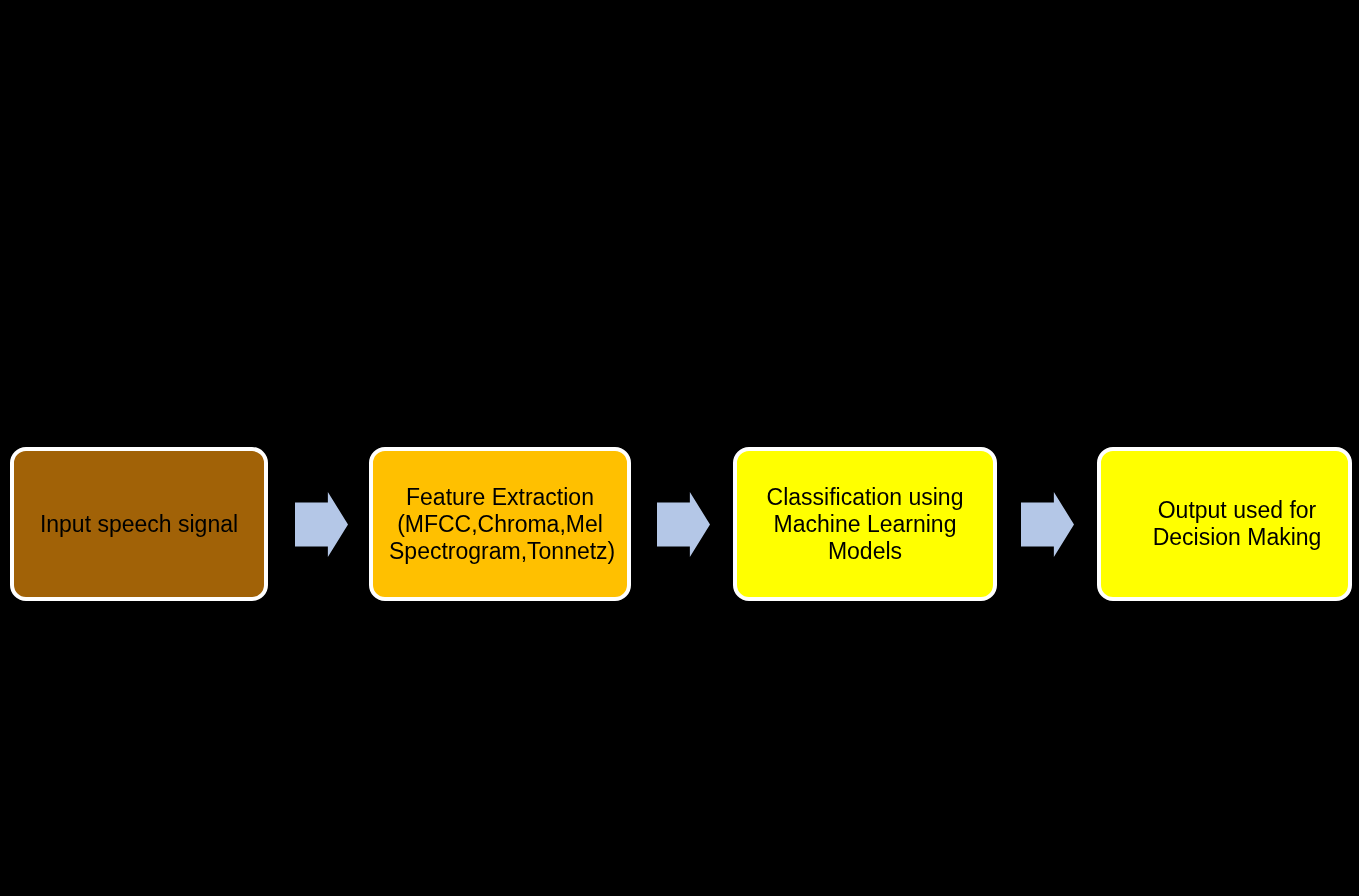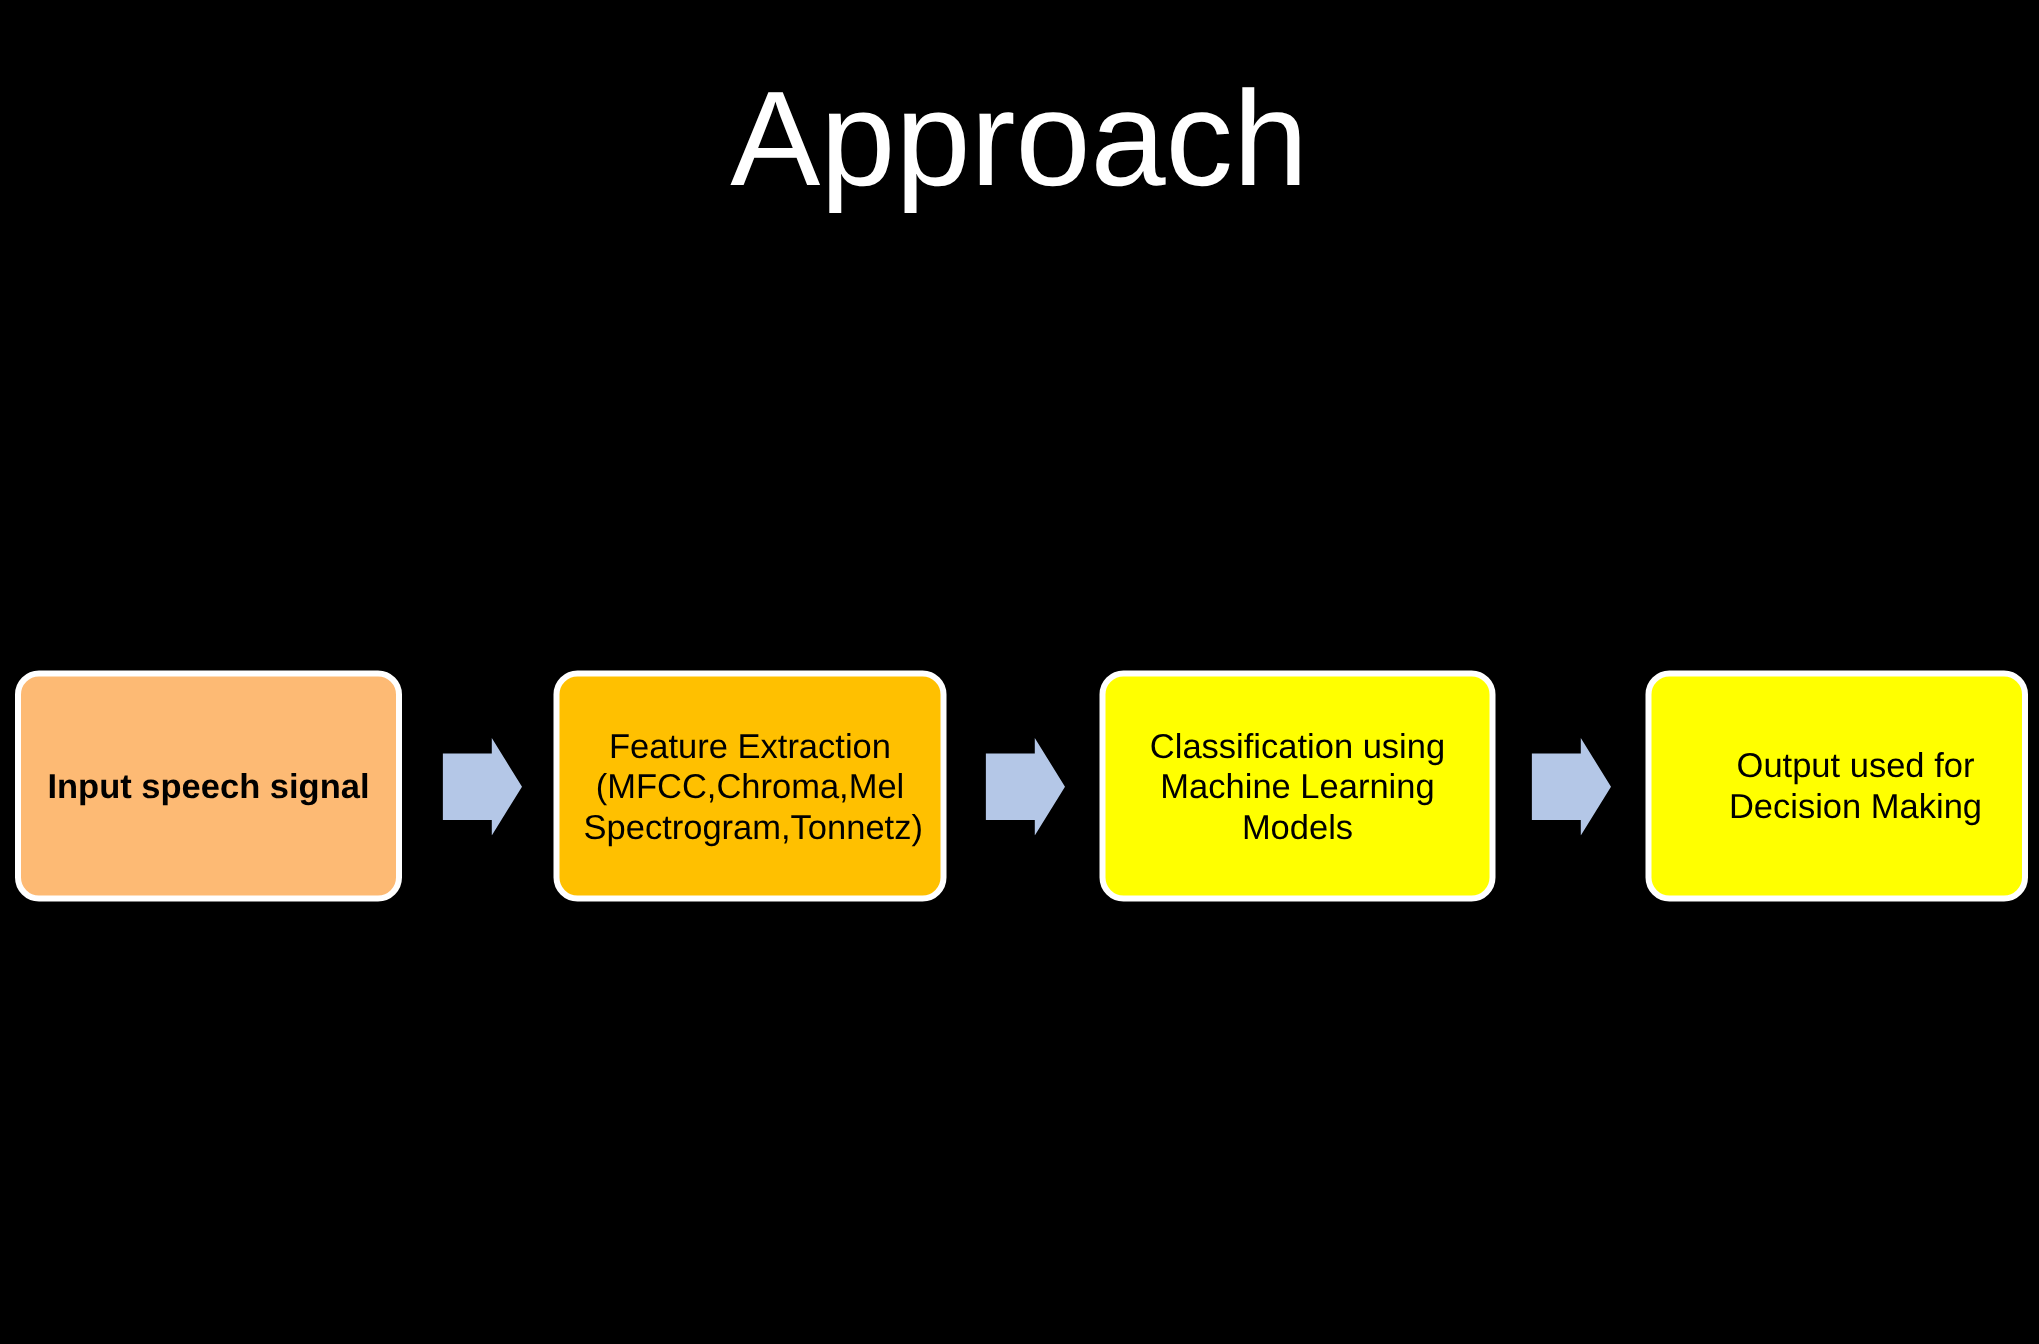--- a/index.html
+++ b/index.html
@@ -59,23 +59,22 @@
   }
   .arrow-1 { left: 295px; }
   .arrow-2 { left: 657px; }
   .arrow-3 { left: 1021px; }
 </style>
 </head>
 <body>
 
 <div class="slide">
 
-  <div class="slide-title">Approach</div>
 
-  <div class="flow-step box-1" style="background-color: #fdba74; font-weight: bold;">
+  <div class="flow-step box-1" style="background-color: #a16207;">
     <span class="step-label">Input speech signal</span>
   </div>
 
   <div class="flow-arrow arrow-1" style="background-color: rgb(180, 199, 231);"></div>
 
   <div class="flow-step box-2" style="background-color: rgb(255, 192, 0);">
     <span class="step-label">Feature Extraction (MFCC,Chroma,Mel Spectrogram,Tonnetz)</span>
   </div>
 
   <div class="flow-arrow arrow-2" style="background-color: rgb(180, 199, 231);"></div>

